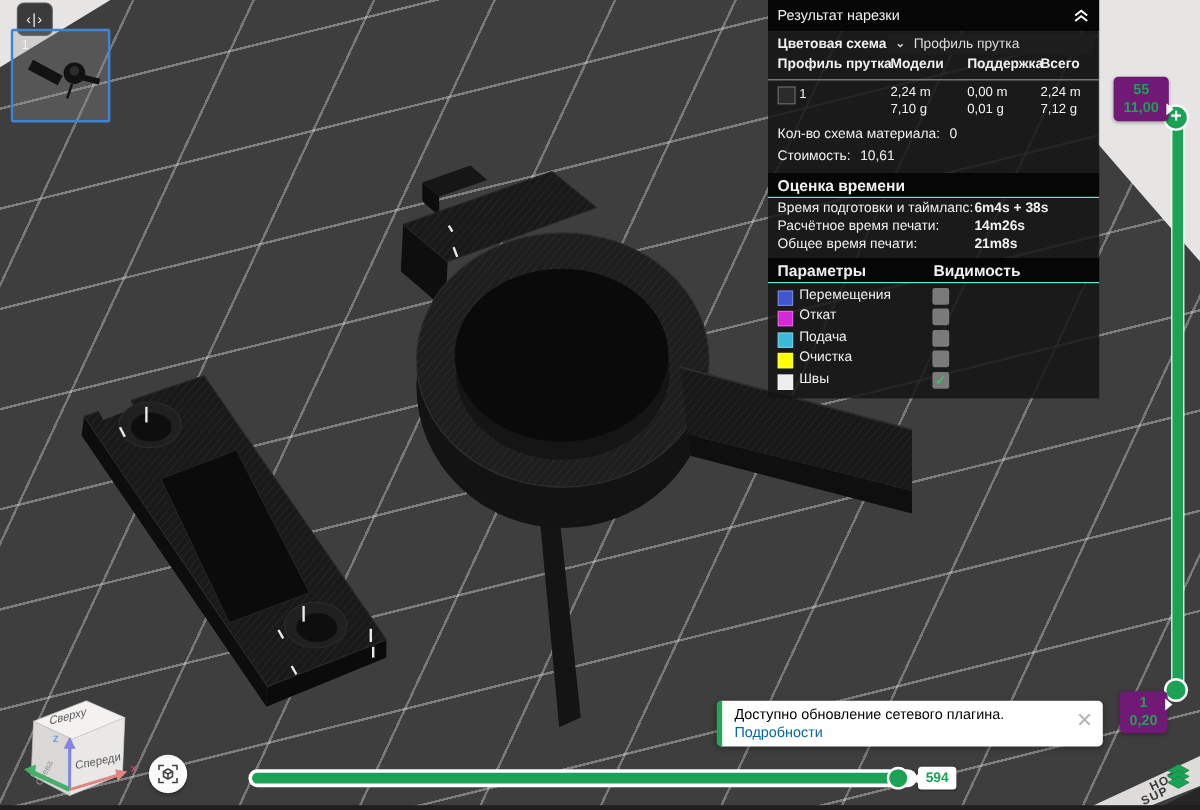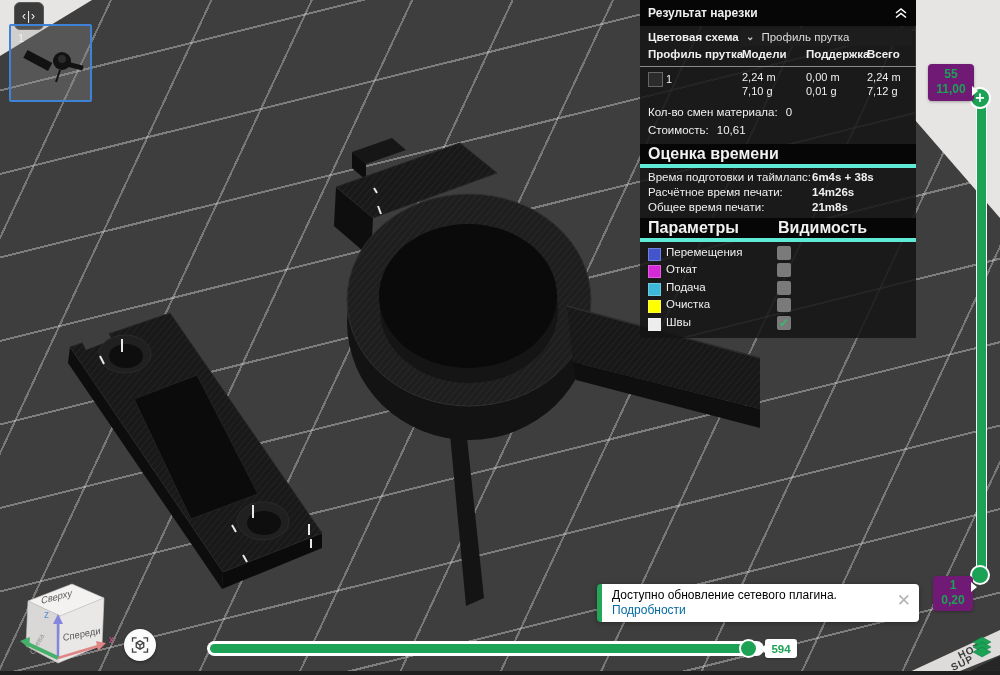--- a/index.html
+++ b/index.html
@@ -16,39 +16,39 @@
   .collapse-btn{position:absolute;left:14px;top:2px;width:28px;height:26px;background:#3b3b3b;
     border:1px solid #5a5a5a;border-radius:6px;color:#f2f2f2;font-size:12px;display:flex;
     align-items:center;justify-content:center;letter-spacing:1px;cursor:pointer;}
   .thumb{position:absolute;left:9px;top:24px;width:79px;height:74px;border:2px solid #3e83d8;
     border-radius:2px;background:rgba(150,150,150,.28);}
   .thumb-num{position:absolute;left:7px;top:6px;color:#f0f0f0;font-size:11px;}
   
   .panel{position:absolute;left:640px;top:0;width:276px;color:#f0f0f0;font-size:11.5px;}
   .p-sec{background:rgba(20,20,20,.85);}
   .p-header{height:26px;background:#060606;display:flex;align-items:center;padding:0 8px;
-    font-weight:bold;font-size:12px;}
+    font-weight:normal;font-size:12px;}
   .p-header .sp{flex:1;}
   .p-row{position:relative;height:22px;display:flex;align-items:center;padding:0 8px;}
   .scheme-dd{position:absolute;left:100px;right:4px;top:2px;bottom:2px;background:#1d1d1d;
     display:flex;align-items:center;color:#dcdcdc;padding-left:6px;cursor:pointer;}
   .scheme-dd .chev{margin-right:7px;font-size:10px;color:#cfcfcf;transform:translateY(-1px);}
   .t-head{position:relative;height:18px;border-bottom:1px solid #8a8a8a;font-weight:bold;}
   .t-head span,.t-row span{position:absolute;white-space:nowrap;}
   .c0{left:8px;} .c1{left:102px;} .c2{left:166px;} .c3{left:227px;}
   .t-row{position:relative;height:33px;font-size:11px;line-height:14px;}
   .t-row .two{top:3px;}
   .swatch{position:absolute;left:8px;top:5px;width:13px;height:13px;background:#2b2b2b;
     border:1px solid #666;}
   .prof-num{left:26px;top:5px;}
   .info{padding:3px 8px 5px 8px;}
   .info div{height:18px;display:flex;align-items:center;}
   .info .lbl{margin-right:8px;}
-  .sec-title{height:20px;background:#060606;border-bottom:4px solid #5eead4;display:flex;
-    align-items:center;padding:0 8px;font-weight:bold;font-size:16px;position:relative;}
+  .sec-title{height:20px;background:#060606;border-bottom:1px solid #5eead4;display:flex;
+    align-items:center;padding:0 8px;font-weight:bold;font-size:13px;position:relative;}
   .sec-title .vis{position:absolute;left:138px;}
   .kv{position:relative;height:15px;}
   .kv .k{position:absolute;left:8px;top:1px;}
   .kv .v{position:absolute;left:172px;top:1px;font-weight:bold;}
   .time-rows{padding:2px 0 3px 0;}
   .param-rows{padding:3px 0 6px 0;}
   .p-item{position:relative;height:17.4px;}
   .chip{position:absolute;left:8px;top:3px;width:11px;height:11px;border:1px solid rgba(255,255,255,.25);}
   .p-item .plbl{position:absolute;left:26px;top:1px;}
   .cbox{position:absolute;left:137px;top:1px;width:14px;height:14px;background:#7a7a7a;
@@ -246,21 +246,21 @@
           <span>0,01 g</span>
         </span>
         <span class="c3 two">
           <span>2,24 m</span><br>
           <span>7,12 g</span>
         </span>
       </div>
 
       <div class="info">
         <div>
-          <span class="lbl">Кол-во смен материала:</span>
+          <span class="lbl">Кол-во схема материала:</span>
           <span>0</span>
         </div>
         <div>
           <span class="lbl">Стоимость:</span>
           <span>10,61</span>
         </div>
       </div>
     </div>
 
     <div class="sec-title">

